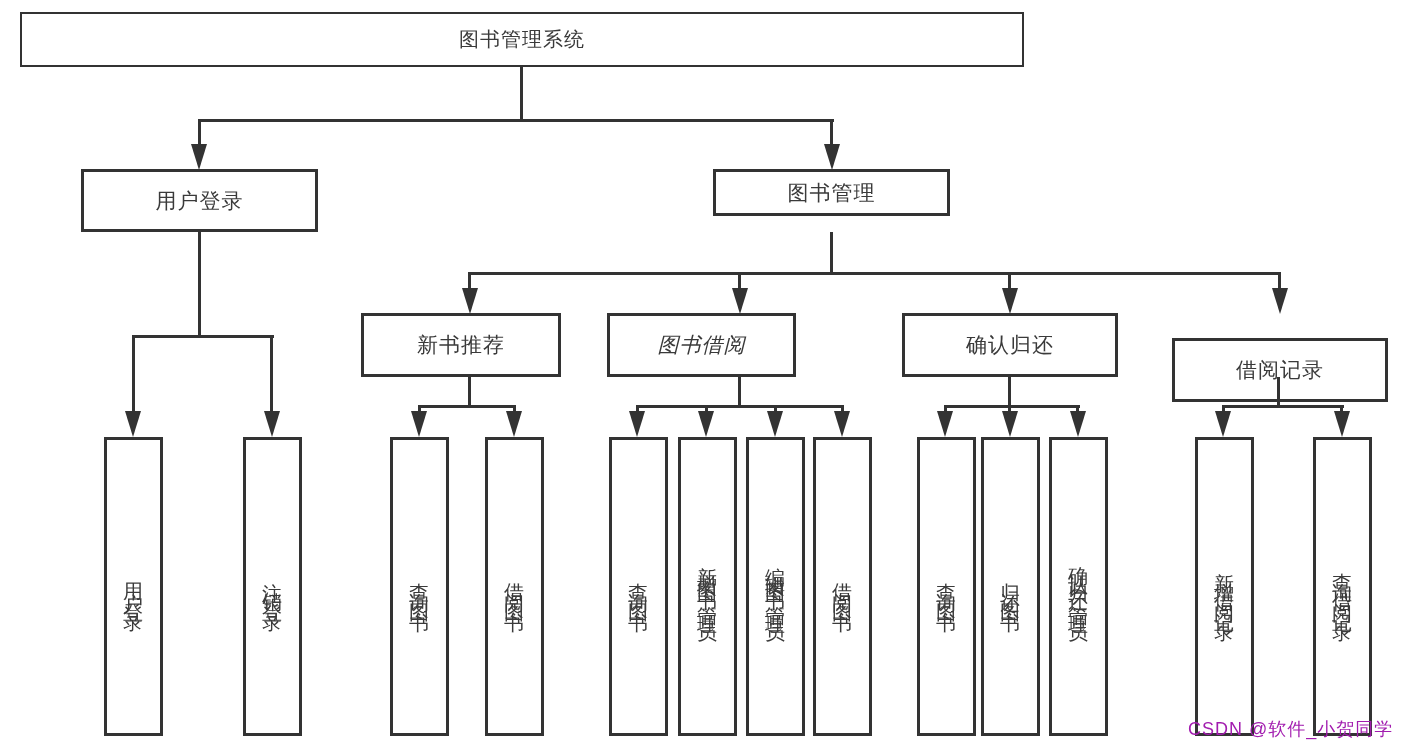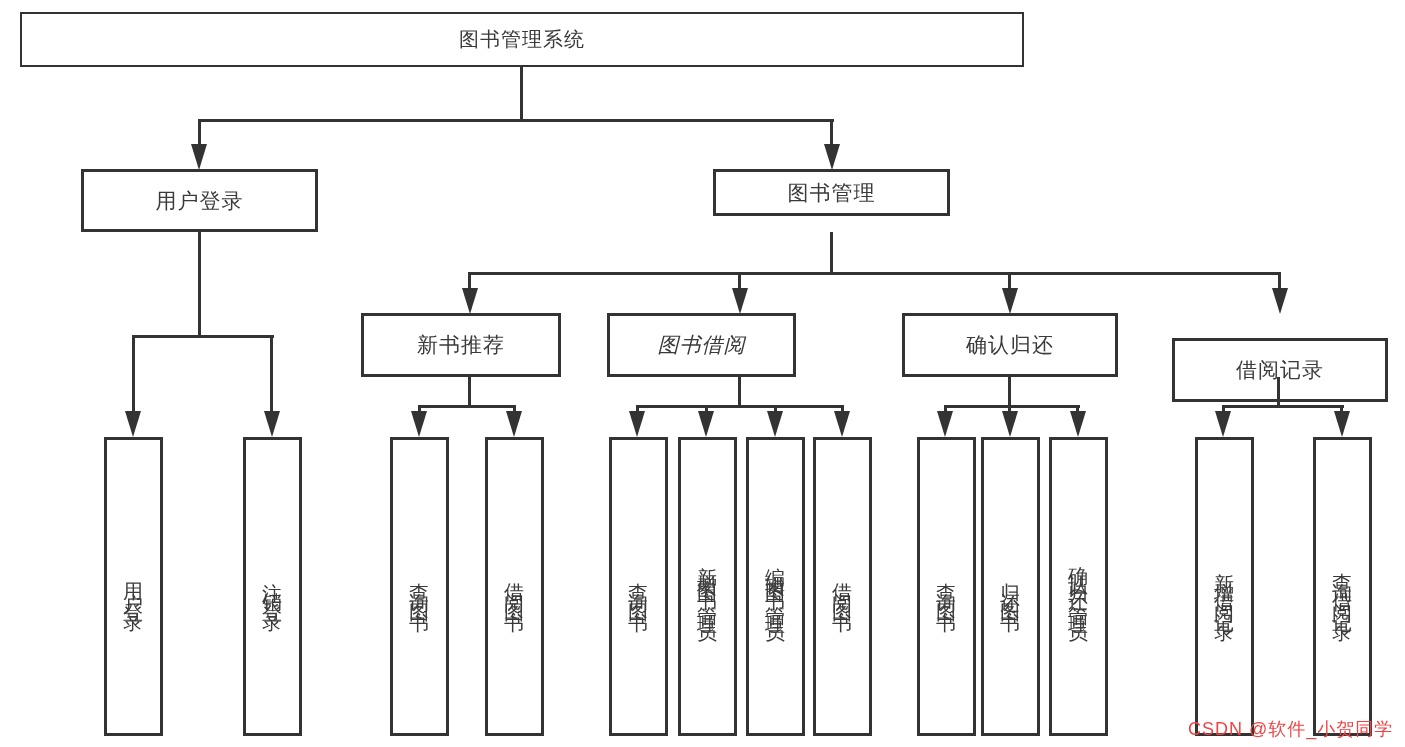--- a/index.html
+++ b/index.html
@@ -51,21 +51,21 @@
     width: 0; height: 0;
     border-left: 8px solid transparent;
     border-right: 8px solid transparent;
     border-top: 26px solid #333333;
   }
   .watermark {
     position: absolute;
     left: 1188px;
     top: 717px;
     font-size: 18px;
-    color: #ef4444;
+    color: #a21caf;
     letter-spacing: 1px;
     z-index: 5;
     white-space: nowrap;
   }
 </style>
 </head>
 <body>
 
 <div class="canvas">
 

